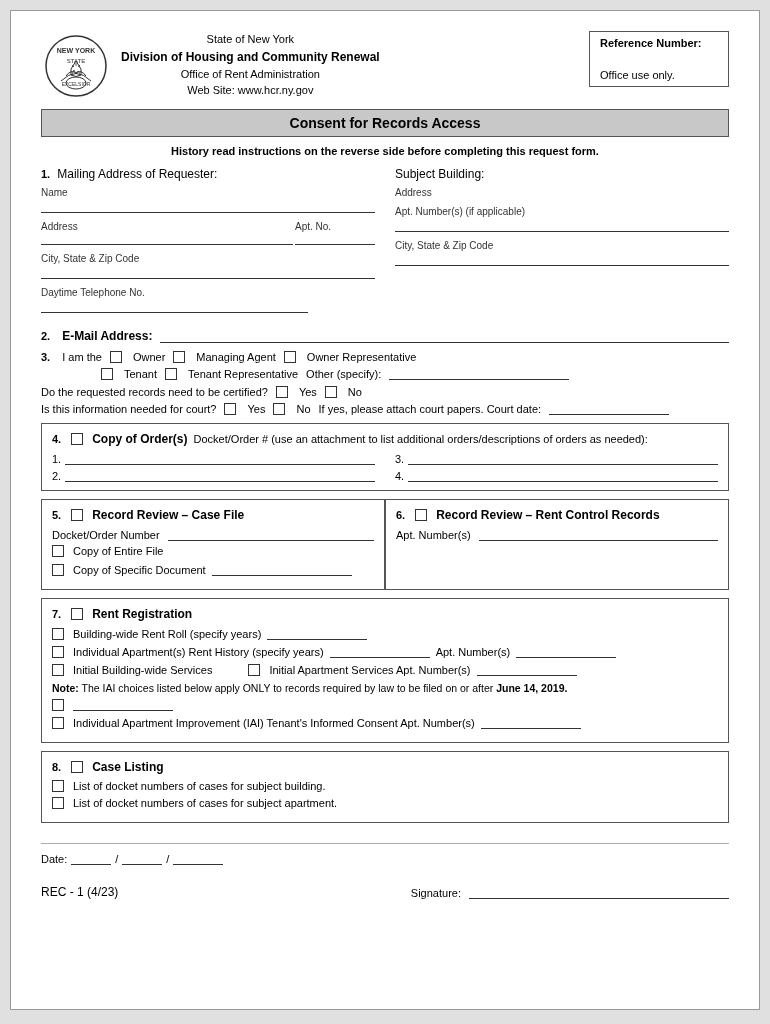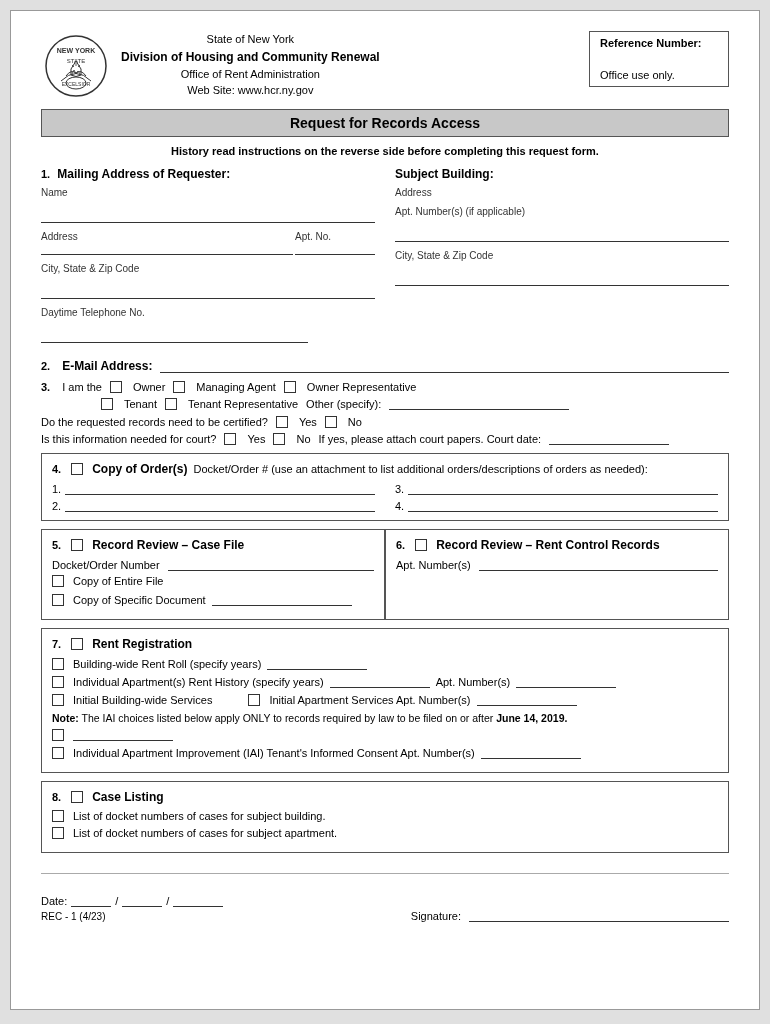--- a/index.html
+++ b/index.html
@@ -69,21 +69,21 @@
       padding: 5px;
       margin: 8px 0 8px 0;
     }
     .instructions {
       text-align: center;
       font-weight: bold;
       font-size: 11px;
       margin-bottom: 10px;
     }
     .section-heading {
-      font-weight: bold;
+      font-weight: normal;
       font-size: 12px;
       margin-bottom: 4px;
     }
     .two-col {
       display: flex;
       gap: 20px;
       margin-bottom: 8px;
     }
     .col-left {
       flex: 1;
@@ -98,21 +98,21 @@
       margin-bottom: 8px;
     }
     .field-label {
       font-size: 10px;
       color: #333;
       white-space: nowrap;
     }
     .field-row-stacked {
       display: flex;
       flex-direction: column;
-      gap: 12px;
+      gap: 2px;
       margin-bottom: 8px;
     }
     .section-number {
       font-weight: bold;
       margin-right: 4px;
     }
     .checkbox-inline {
       display: inline-block;
       width: 12px;
       height: 12px;
@@ -173,35 +173,35 @@
     }
     .note-bold {
       font-weight: bold;
     }
     .footer-row {
       display: flex;
       justify-content: space-between;
       align-items: flex-end;
       margin-top: 20px;
       border-top: 1px solid #aaa;
-      padding-top: 20px;
+      padding-top: 8px;
     }
     .date-field {
       display: flex;
       align-items: flex-end;
       gap: 4px;
     }
     .sig-row {
       display: flex;
       align-items: flex-end;
       gap: 8px;
     }
     .form-code {
-      font-size: 10px;
-      margin-top: 4px;
+      font-size: 12px;
+      margin-top: 20px;
     }
     .section-label-bold {
       font-weight: bold;
       font-size: 12px;
     }
     .checkbox-row {
       display: flex;
       align-items: center;
       gap: 6px;
       margin-bottom: 5px;
@@ -247,21 +247,21 @@
         </p>
       </div>
     </div>
     <div class="reference-box">
       <div class="ref-title">Reference Number:</div>
       <div style="height:20px;"></div>
       <div>Office use only.</div>
     </div>
   </div>
 
-  <div class="title-bar">Request for Records Access</div>
+  <div class="title-bar">Consent for Records Access</div>
 
   <div class="instructions">History read instructions on the reverse side before completing this request form.</div>
 
   <div style="margin-bottom:8px;">
     <div class="two-col">
       <div class="col-left">
         <div style="margin-bottom:6px;">
           <span class="section-number">1.</span>
           <span class="section-heading">Mailing Address of Requester:</span>
         </div>

